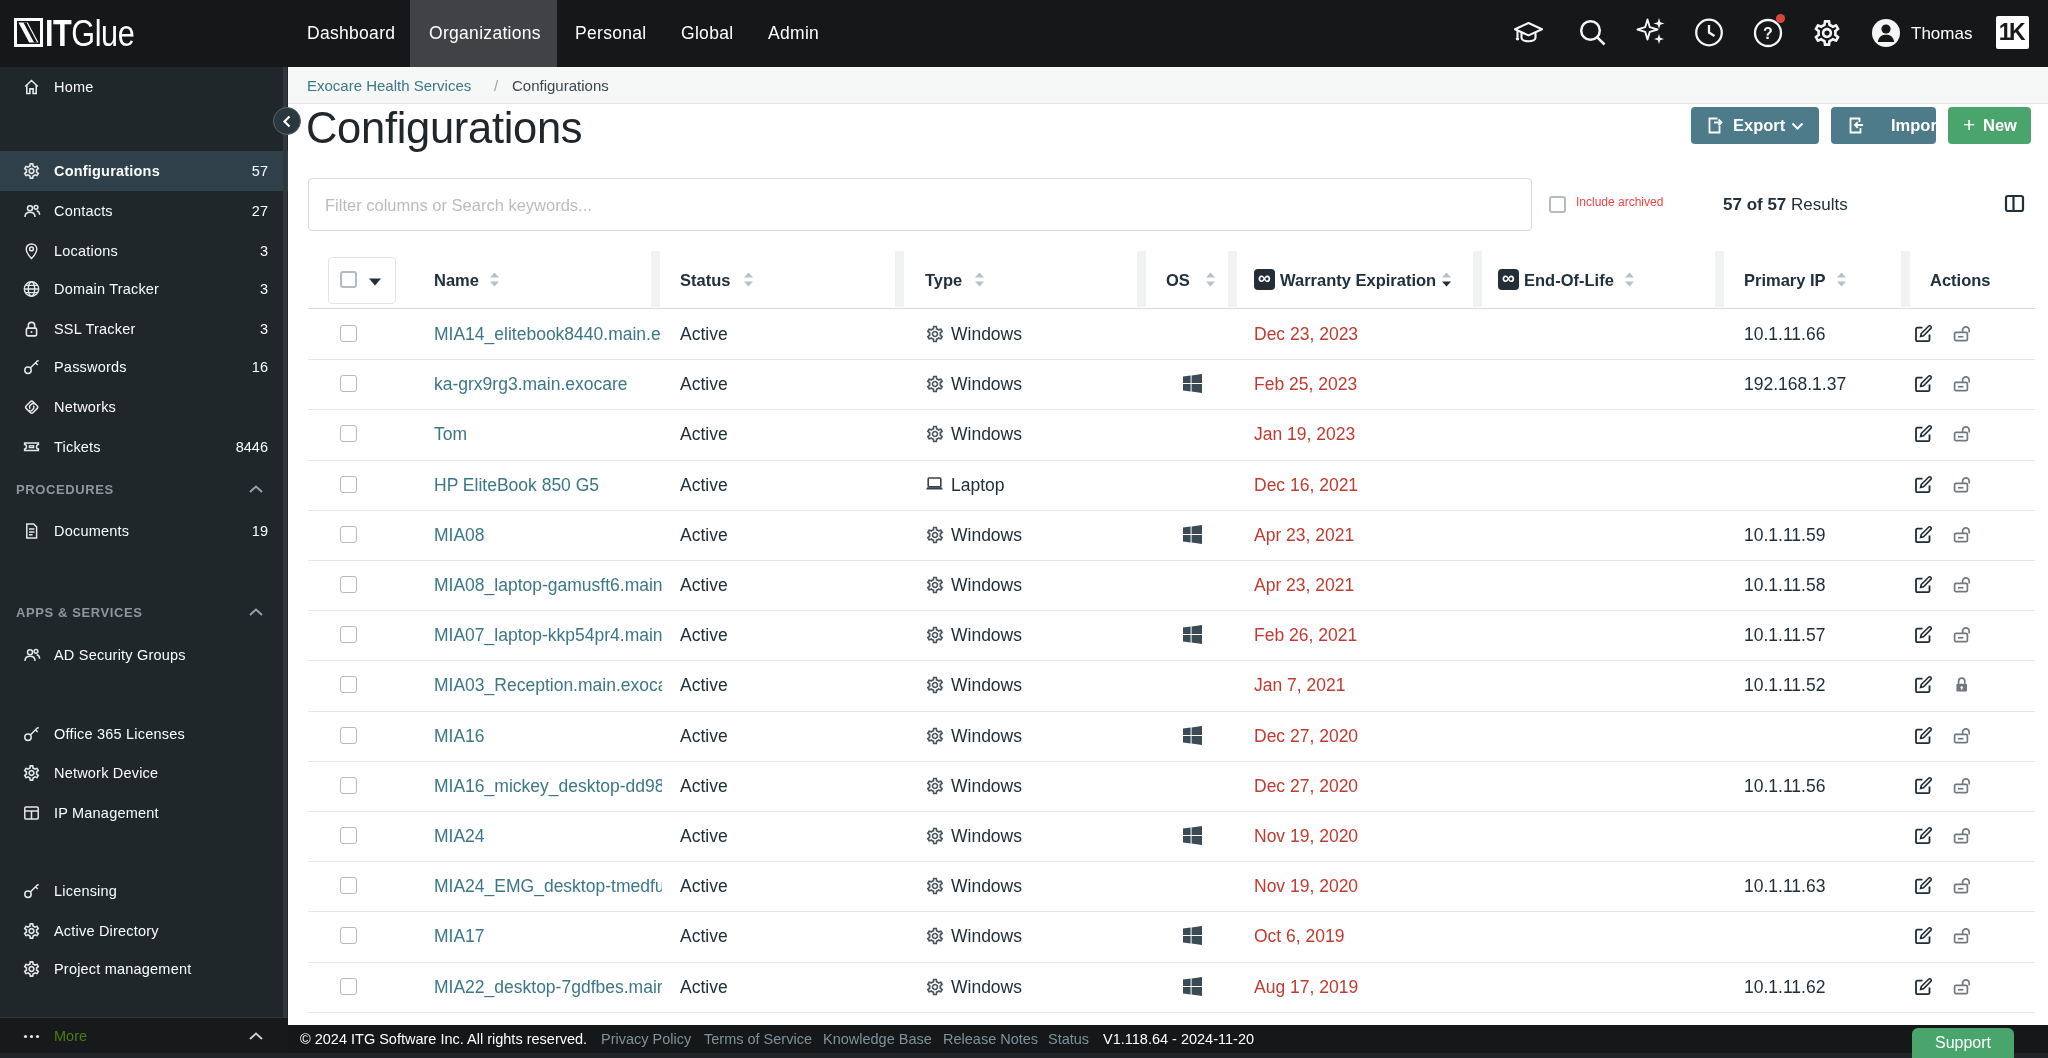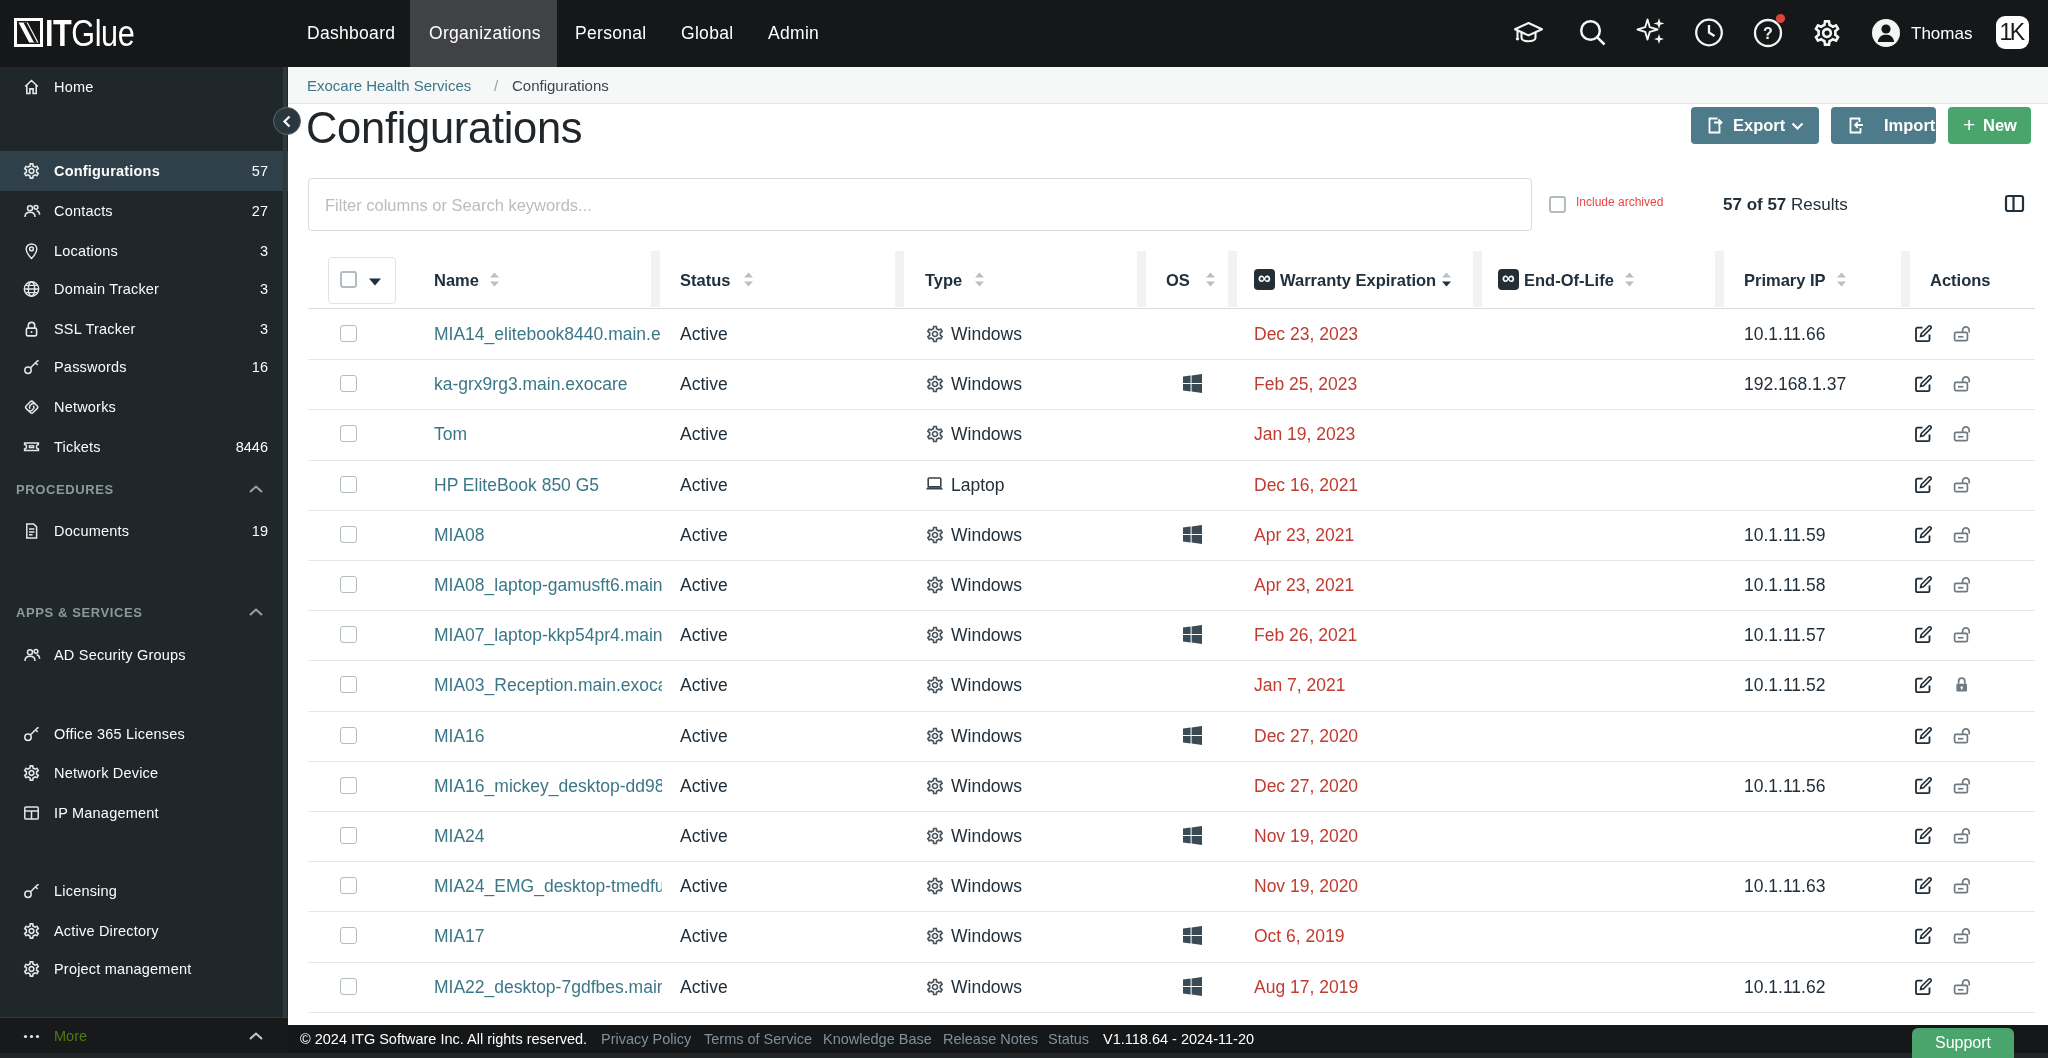--- a/index.html
+++ b/index.html
@@ -89,21 +89,21 @@
             <path d="M19.43 12.98c.04-.32.07-.64.07-.98s-.03-.66-.07-.98l2.11-1.65c.19-.15.24-.42.12-.64l-2-3.46c-.09-.16-.26-.25-.44-.25-.06 0-.12.01-.17.03l-2.49 1c-.52-.4-1.08-.73-1.69-.98l-.38-2.65C14.46 2.18 14.25 2 14 2h-4c-.25 0-.46.18-.49.42l-.38 2.65c-.61.25-1.17.59-1.69.98l-2.49-1c-.06-.02-.12-.03-.18-.03-.17 0-.34.09-.43.25l-2 3.46c-.13.22-.07.49.12.64l2.11 1.65c-.04.32-.07.65-.07.98s.03.66.07.98l-2.11 1.65c-.19.15-.24.42-.12.64l2 3.46c.09.16.26.25.44.25.06 0 .12-.01.17-.03l2.49-1c.52.4 1.08.73 1.69.98l.38 2.65c.03.24.24.42.49.42h4c.25 0 .46-.18.49-.42l.38-2.65c.61-.25 1.17-.59 1.69-.98l2.49 1c.06.02.12.03.18.03.17 0 .34-.09.43-.25l2-3.46c.12-.22.07-.49-.12-.64l-2.11-1.65zM17.45 11.27c.04.31.05.52.05.73 0 .21-.02.43-.05.73l-.14 1.13.89.7 1.08.84-.7 1.21-1.27-.51-1.04-.42-.9.68c-.43.32-.84.56-1.25.73l-1.06.43-.16 1.13-.2 1.35h-1.4l-.19-1.35-.16-1.13-1.06-.43c-.43-.18-.83-.41-1.23-.71l-.91-.7-1.06.43-1.27.51-.7-1.21 1.08-.84.89-.7-.14-1.13c-.03-.31-.05-.54-.05-.74s.02-.43.05-.73l.14-1.13-.89-.7-1.08-.84.7-1.21 1.27.51 1.04.42.9-.68c.43-.32.84-.56 1.25-.73l1.06-.43.16-1.13.2-1.35h1.39l.19 1.35.16 1.13 1.06.43c.43.18.83.41 1.23.71l.91.7 1.06-.43 1.27-.51.7 1.21-1.07.85-.89.7.14 1.13zM12 8c-2.21 0-4 1.79-4 4s1.79 4 4 4 4-1.79 4-4-1.79-4-4-4zm0 6c-1.1 0-2-.9-2-2s.9-2 2-2 2 .9 2 2-.9 2-2 2z" fill="#f4f5f5"></path>
           </g>
         </g>
       </svg>
 <svg class="topicon" overflow="visible" style="left:1871px" width="30" height="30" viewBox="0 0 30 30" fill="none">
         <circle cx="15" cy="16" r="14" fill="#f4f5f5"></circle>
         <circle cx="15" cy="12" r="4.6" fill="#151719"></circle>
         <path d="M6.8 25 C7.8 19.6 11 17.8 15 17.8 C19 17.8 22.2 19.6 23.2 25" fill="#151719"></path>
       </svg>
 <div class="abs" style="left:1911px;top:0;height:67px;line-height:67px;color:#fff;font-size:17px">Thomas</div>
-<div class="abs" style="left:1996px;top:16px;width:33px;height:33px;background:#fff;border-radius:9px;text-align:center;line-height:33px;font-weight:normal;font-size:23px;color:#17191b;letter-spacing:-2.5px;text-indent:-3px">1K</div>
+<div class="abs" style="left:1996px;top:16px;width:33px;height:33px;background:#fff;border-radius:2px;text-align:center;line-height:33px;font-weight:bold;font-size:23px;color:#17191b;letter-spacing:-2.5px;text-indent:-3px">1K</div>
 </div>
 <div id="sidebar">
 <div class="sitem" style="top:-0px">
         <svg width="19" height="19" viewBox="0 0 19 19" fill="none">
           <path d="M3.2 9 L9.5 3 L15.8 9 M4.8 7.6 V16 H7.9 V11.4 H11.1 V16 H14.2 V7.6" stroke="#e4e7e9" stroke-width="1.6"></path>
         </svg>
         <span class="txt">Home</span>
       </div>
 <div class="sitem active-item" style="top:84px">
         <svg width="19" height="19" viewBox="0 0 19 19" fill="none">
@@ -293,21 +293,21 @@
         <span class="abs" style="left:42px;top:9px">Export</span>
         <svg class="abs" style="left:99px;top:14px" width="15" height="11" viewBox="0 0 15 11" fill="none">
           <path d="M2.5 2.5 L7.5 7.5 L12.5 2.5" stroke="#fff" stroke-width="2"></path>
         </svg>
       </div>
 <div class="btn" style="left:1543px;width:105px;background:#4d7b89">
         <svg class="abs" style="left:15px;top:9px" width="19" height="19" viewBox="0 0 19 19" fill="none">
           <path d="M13.5 6 V2.5 H4.5 V16.5 H14.5 V12" stroke="#fff" stroke-width="1.8"></path>
           <path d="M17 9 H9 M11.8 6.2 L9 9 L11.8 11.8" stroke="#fff" stroke-width="1.8"></path>
         </svg>
-        <span class="abs" style="left:53px;top:9px">Import</span>
+        <span class="abs" style="left:60px;top:9px">Import</span>
       </div>
 <div class="btn" style="left:1660px;width:83px;background:#4aa56d">
         <span class="abs" style="left:15px;top:6px;font-size:21px;font-weight:400">+</span>
         <span class="abs" style="left:35px;top:9px">New</span>
       </div>
 <div id="filter">
         <span class="ph">Filter columns or Search keywords...</span>
       </div>
 <span class="ckbox abs" style="left:1261px;top:129px"></span>
 <span class="abs" style="left:1288px;top:128px;font-size:12px;color:#ef4444">Include archived</span>

